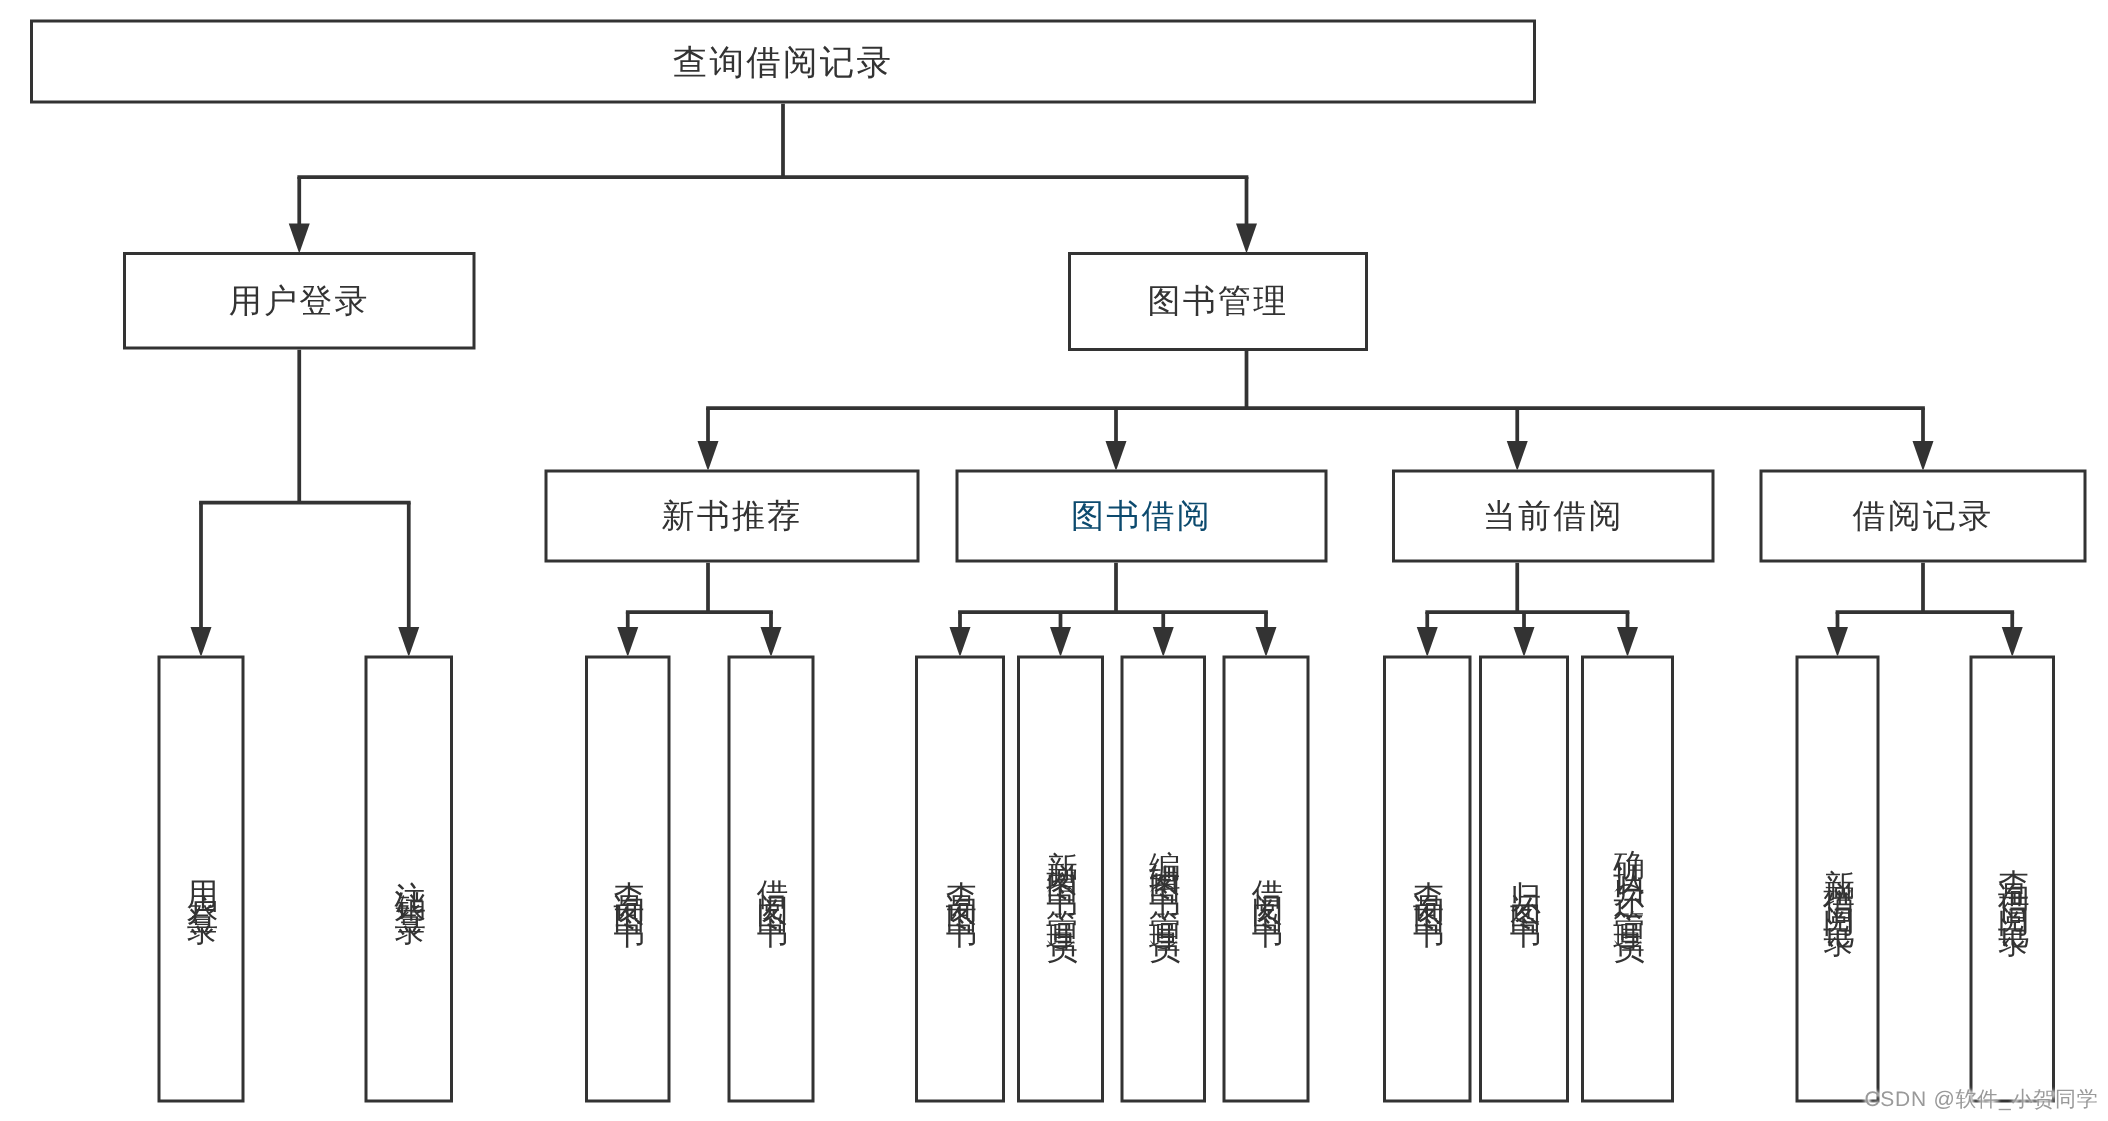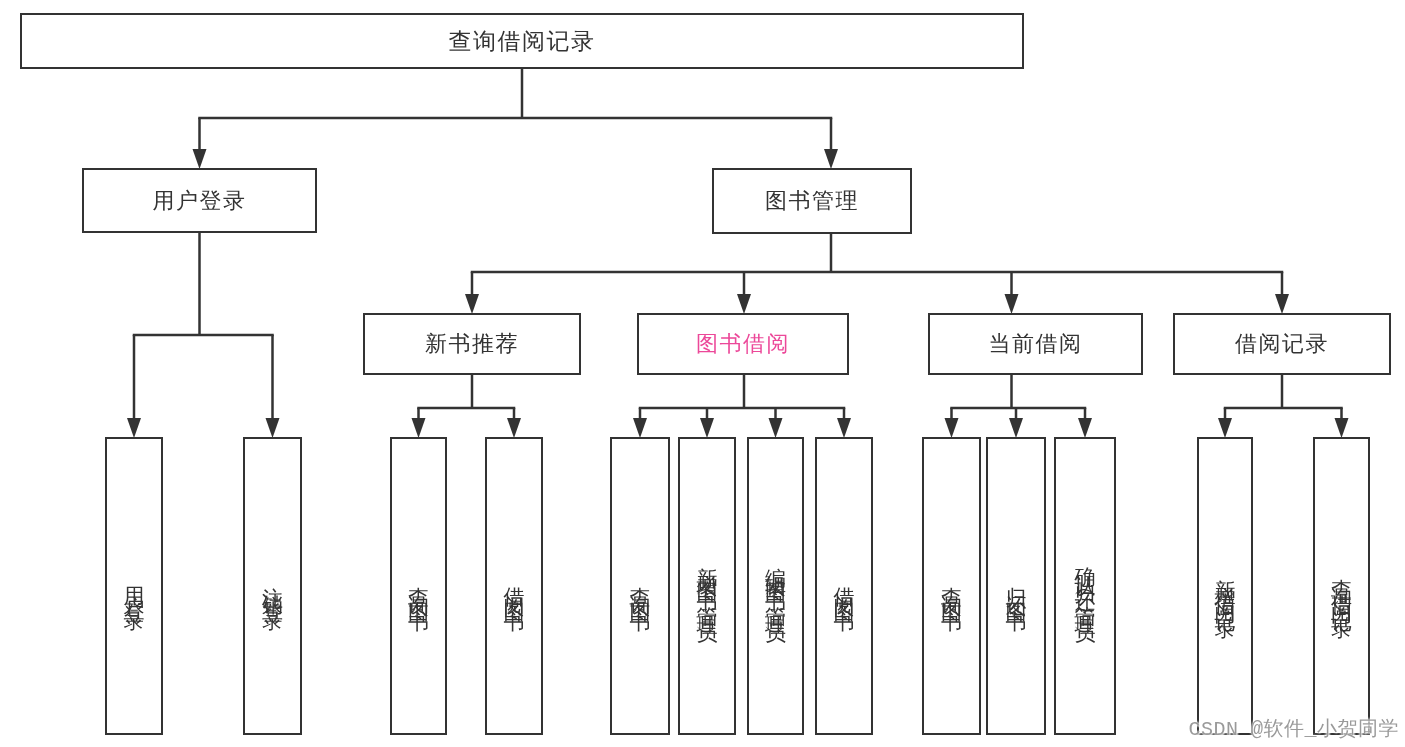--- a/index.html
+++ b/index.html
@@ -45,26 +45,25 @@
   }
   .node.v {
     writing-mode: vertical-rl;
     font-size: 21px;
     letter-spacing: 8px;
   }
   .watermark {
     position: absolute;
     right: 6px;
     bottom: 5px;
-    font-size: 20px;
+    font-size: 14px;
     letter-spacing: 0.5px;
     color: #9a9a9a;
     text-shadow: 0 0 3px #ffffff, 0 0 3px #ffffff, 1px 1px 2px #ffffff;
     z-index: 5;
-    font-family: Liberation Mono, monospace;
   }
 </style>
 </head>
 <body>
 
 <div class="canvas">
   <svg id="connectors" xmlns="http://www.w3.org/2000/svg" viewBox="0 0 1405 747">
       <g>
         <line x1="522" y1="69" x2="522" y2="118" stroke="#333333" stroke-width="2.5"></line>
         <line x1="198.25" y1="118" x2="832.25" y2="118" stroke="#333333" stroke-width="2.5"></line>
@@ -129,22 +128,22 @@
         <line x1="1225" y1="408" x2="1225" y2="420" stroke="#333333" stroke-width="2.5"></line>
         <polygon points="1225,438 1218,418 1232,418" fill="#333333"></polygon>
         <line x1="1341.5" y1="408" x2="1341.5" y2="420" stroke="#333333" stroke-width="2.5"></line>
         <polygon points="1341.5,438 1334.5,418 1348.5,418" fill="#333333"></polygon>
       </g>
     </svg>
   <div id="nodes">
       <div class="node h root-size" style="left: 20px; top: 13px; width: 1004px; height: 56px; background: rgb(255, 255, 255); border-color: rgb(51, 51, 51); color: rgb(51, 51, 51);">查询借阅记录</div>
       <div class="node h" style="left: 82px; top: 168px; width: 235px; height: 65px; background: rgb(255, 255, 255); border-color: rgb(51, 51, 51); color: rgb(51, 51, 51);">用户登录</div>
       <div class="node h" style="left: 712px; top: 168px; width: 200px; height: 66px; background: rgb(255, 255, 255); border-color: rgb(51, 51, 51); color: rgb(51, 51, 51);">图书管理</div>
-      <div class="node h" style="left: 363px; top: 313px; width: 218px; height: 62px; background: rgb(255, 255, 255); border-color: rgb(51, 51, 51); color: rgb(51, 51, 51);">新书推荐</div>
-      <div class="node h" style="left: 637px; top: 313px; width: 212px; height: 62px; background: rgb(255, 255, 255); border-color: rgb(51, 51, 51); color: #ec4899;">图书借阅</div>
+      <div class="node h" style="left: 363px; top: 313px; width: 250px; height: 62px; background: rgb(255, 255, 255); border-color: rgb(51, 51, 51); color: rgb(51, 51, 51);">新书推荐</div>
+      <div class="node h" style="left: 637px; top: 313px; width: 248px; height: 62px; background: rgb(255, 255, 255); border-color: rgb(51, 51, 51); color: #0c4a6e;">图书借阅</div>
       <div class="node h" style="left: 904px; top: 313px; width: 215px; height: 62px; background: rgb(255, 255, 255); border-color: rgb(51, 51, 51); color: rgb(51, 51, 51); margin-left: 24px;">当前借阅</div>
       <div class="node h" style="left: 1173px; top: 313px; width: 218px; height: 62px; background: rgb(255, 255, 255); border-color: rgb(51, 51, 51); color: rgb(51, 51, 51);">借阅记录</div>
       <div class="node v" style="left: 105px; top: 437px; width: 58px; height: 298px; background: rgb(255, 255, 255); border-color: rgb(51, 51, 51); color: rgb(51, 51, 51);">用户登录</div>
       <div class="node v" style="left: 243px; top: 437px; width: 59px; height: 298px; background: rgb(255, 255, 255); border-color: rgb(51, 51, 51); color: rgb(51, 51, 51);">注销登录</div>
       <div class="node v" style="left: 390px; top: 437px; width: 57px; height: 298px; background: rgb(255, 255, 255); border-color: rgb(51, 51, 51); color: rgb(51, 51, 51);">查询图书</div>
       <div class="node v" style="left: 485px; top: 437px; width: 58px; height: 298px; background: rgb(255, 255, 255); border-color: rgb(51, 51, 51); color: rgb(51, 51, 51);">借阅图书</div>
       <div class="node v" style="left: 610px; top: 437px; width: 60px; height: 298px; background: rgb(255, 255, 255); border-color: rgb(51, 51, 51); color: rgb(51, 51, 51);">查询图书</div>
       <div class="node v" style="left: 678px; top: 437px; width: 58px; height: 298px; background: rgb(255, 255, 255); border-color: rgb(51, 51, 51); color: rgb(51, 51, 51);">新增图书（管理员）</div>
       <div class="node v" style="left: 747px; top: 437px; width: 57px; height: 298px; background: rgb(255, 255, 255); border-color: rgb(51, 51, 51); color: rgb(51, 51, 51);">编辑图书（管理员）</div>
       <div class="node v" style="left: 815px; top: 437px; width: 58px; height: 298px; background: rgb(255, 255, 255); border-color: rgb(51, 51, 51); color: rgb(51, 51, 51);">借阅图书</div>

